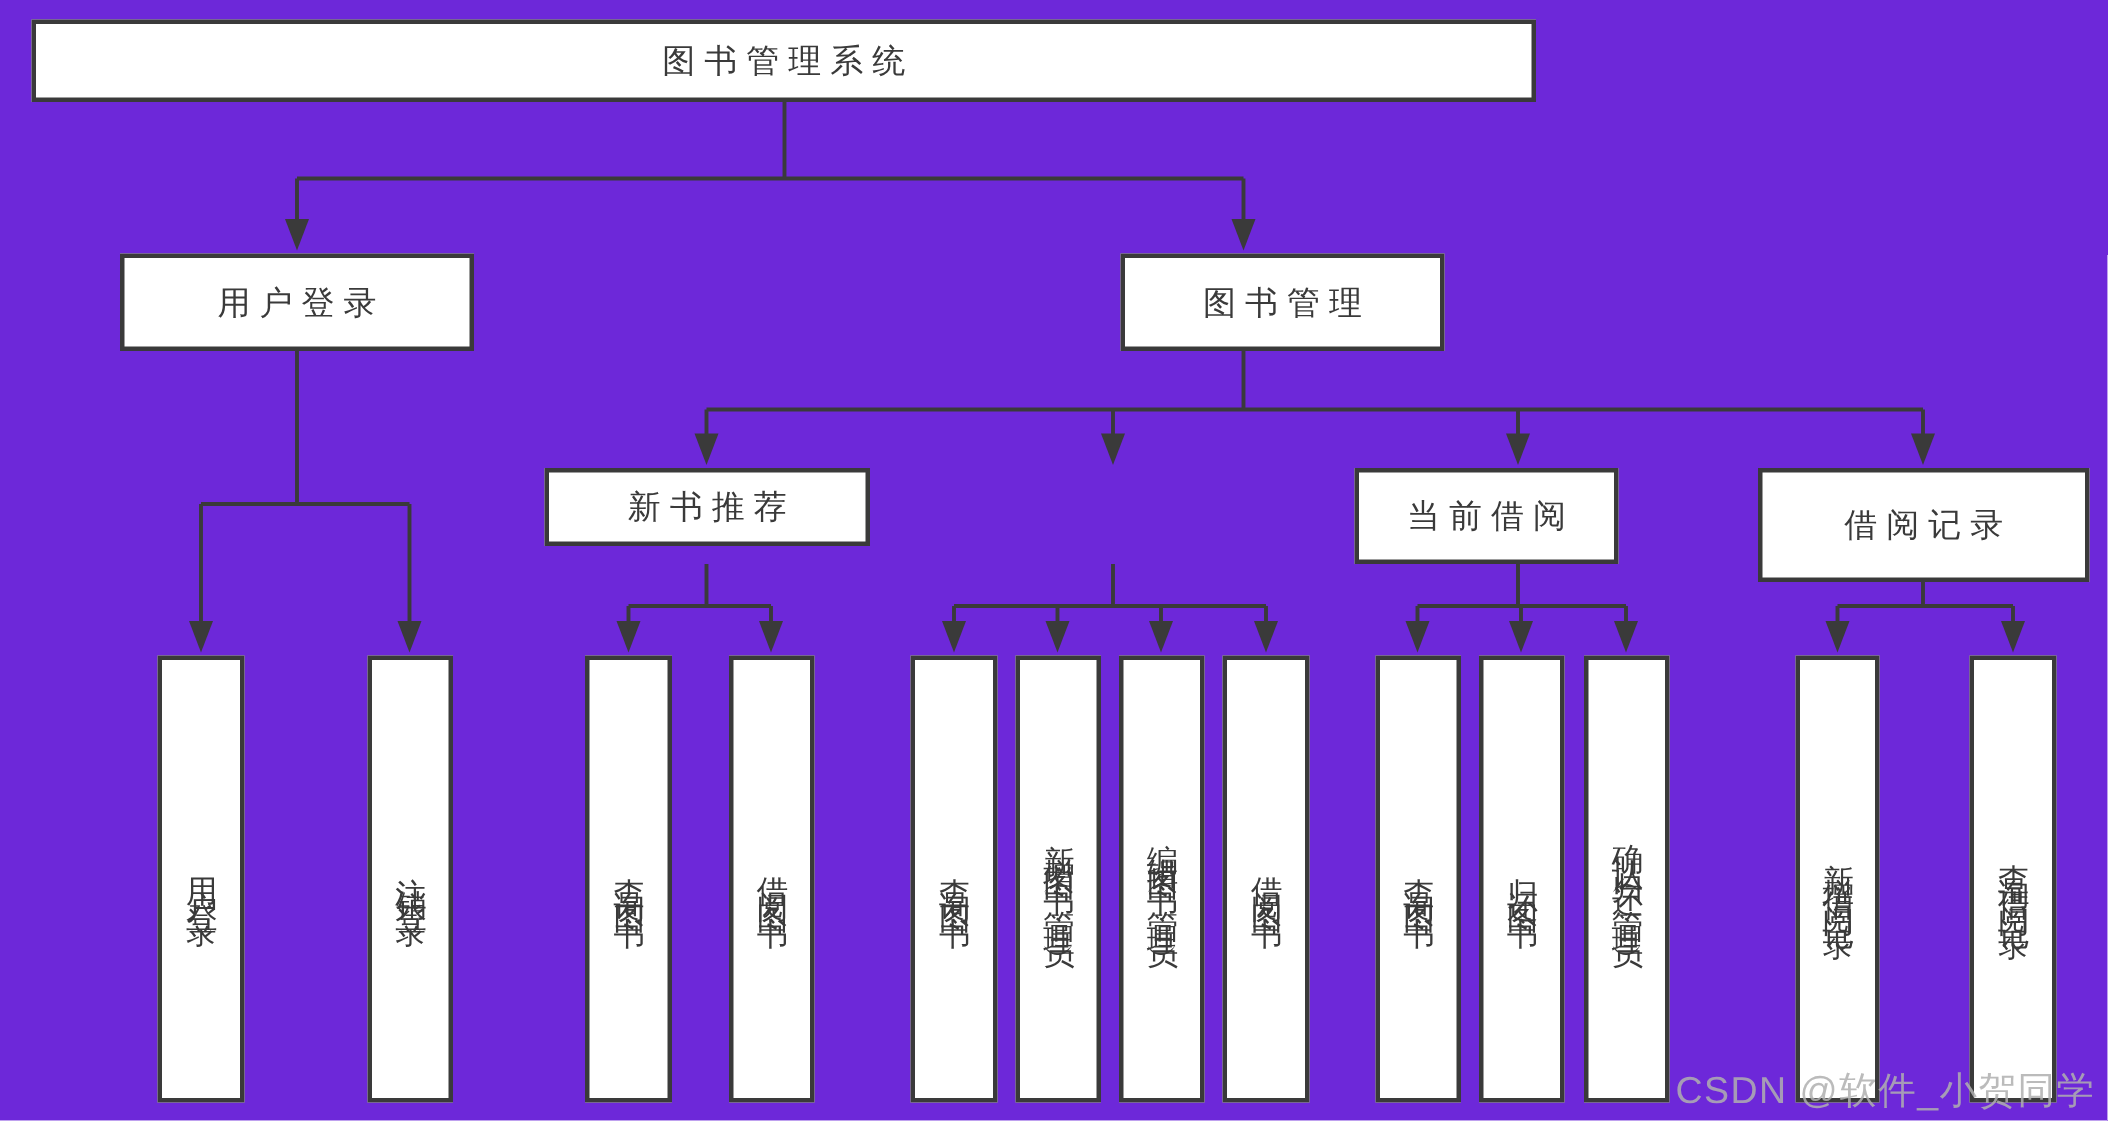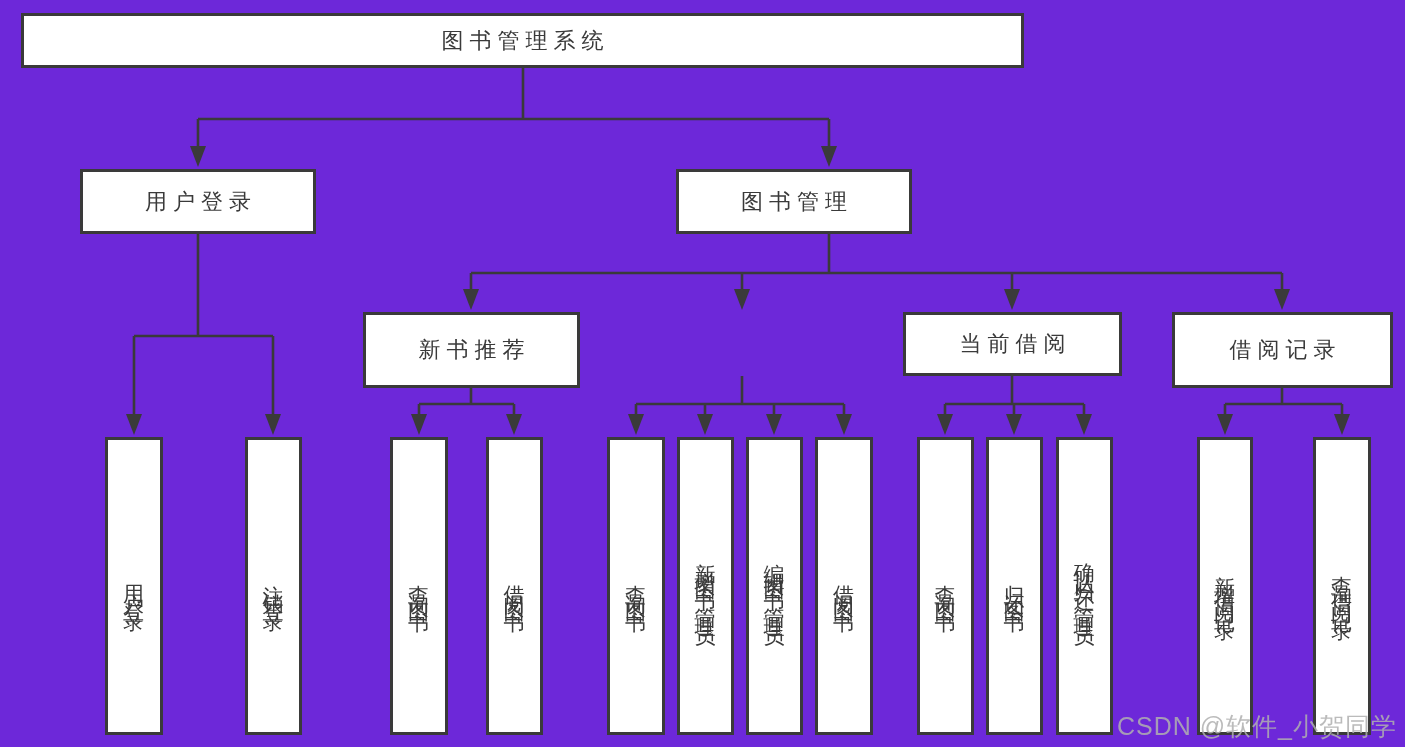--- a/index.html
+++ b/index.html
@@ -108,28 +108,28 @@
     </g>
   </svg>
 
   <div class="node hnode" style="left:21px;top:13px;width:1003px;height:55px">
     <span>图书管理系统</span>
   </div>
 
   <div class="node hnode" style="left:80px;top:169px;width:236px;height:65px">
     <span>用户登录</span>
   </div>
-  <div class="node hnode" style="left:676px;top:169px;width:236px;height:65px">
+  <div class="node hnode" style="left:747px;top:169px;width:216px;height:65px">
     <span>图书管理</span>
   </div>
 
-  <div class="node hnode" style="left:363px;top:312px;width:217px;height:76px">
+  <div class="node hnode" style="left:363px;top:312px;width:217px;height:52px">
     <span>新书推荐</span>
   </div>
-  <div class="node hnode" style="left:903px;top:312px;width:219px;height:64px">
+  <div class="node hnode" style="left:903px;top:312px;width:176px;height:64px">
     <span>当前借阅</span>
   </div>
   <div class="node hnode" style="left:1172px;top:312px;width:221px;height:76px">
     <span>借阅记录</span>
   </div>
 
   <div class="node vnode" style="left:105px;top:437px;width:58px;height:298px">
     <span class="vtext">用户登录</span>
   </div>
   <div class="node vnode" style="left:245px;top:437px;width:57px;height:298px">

